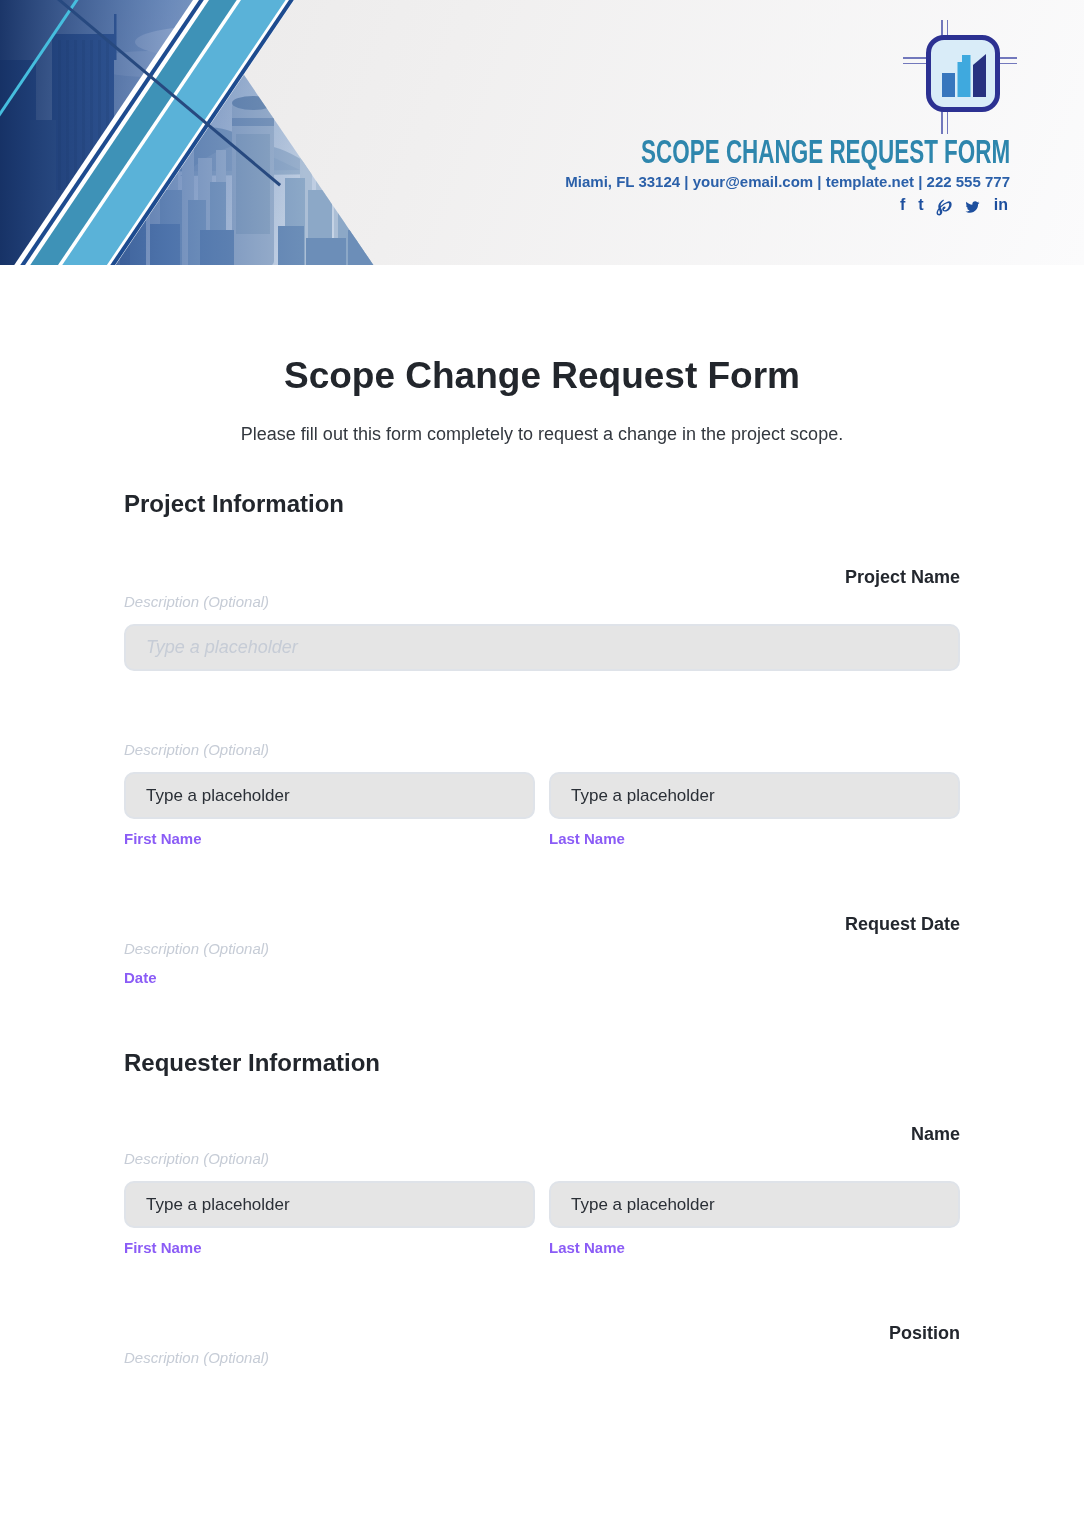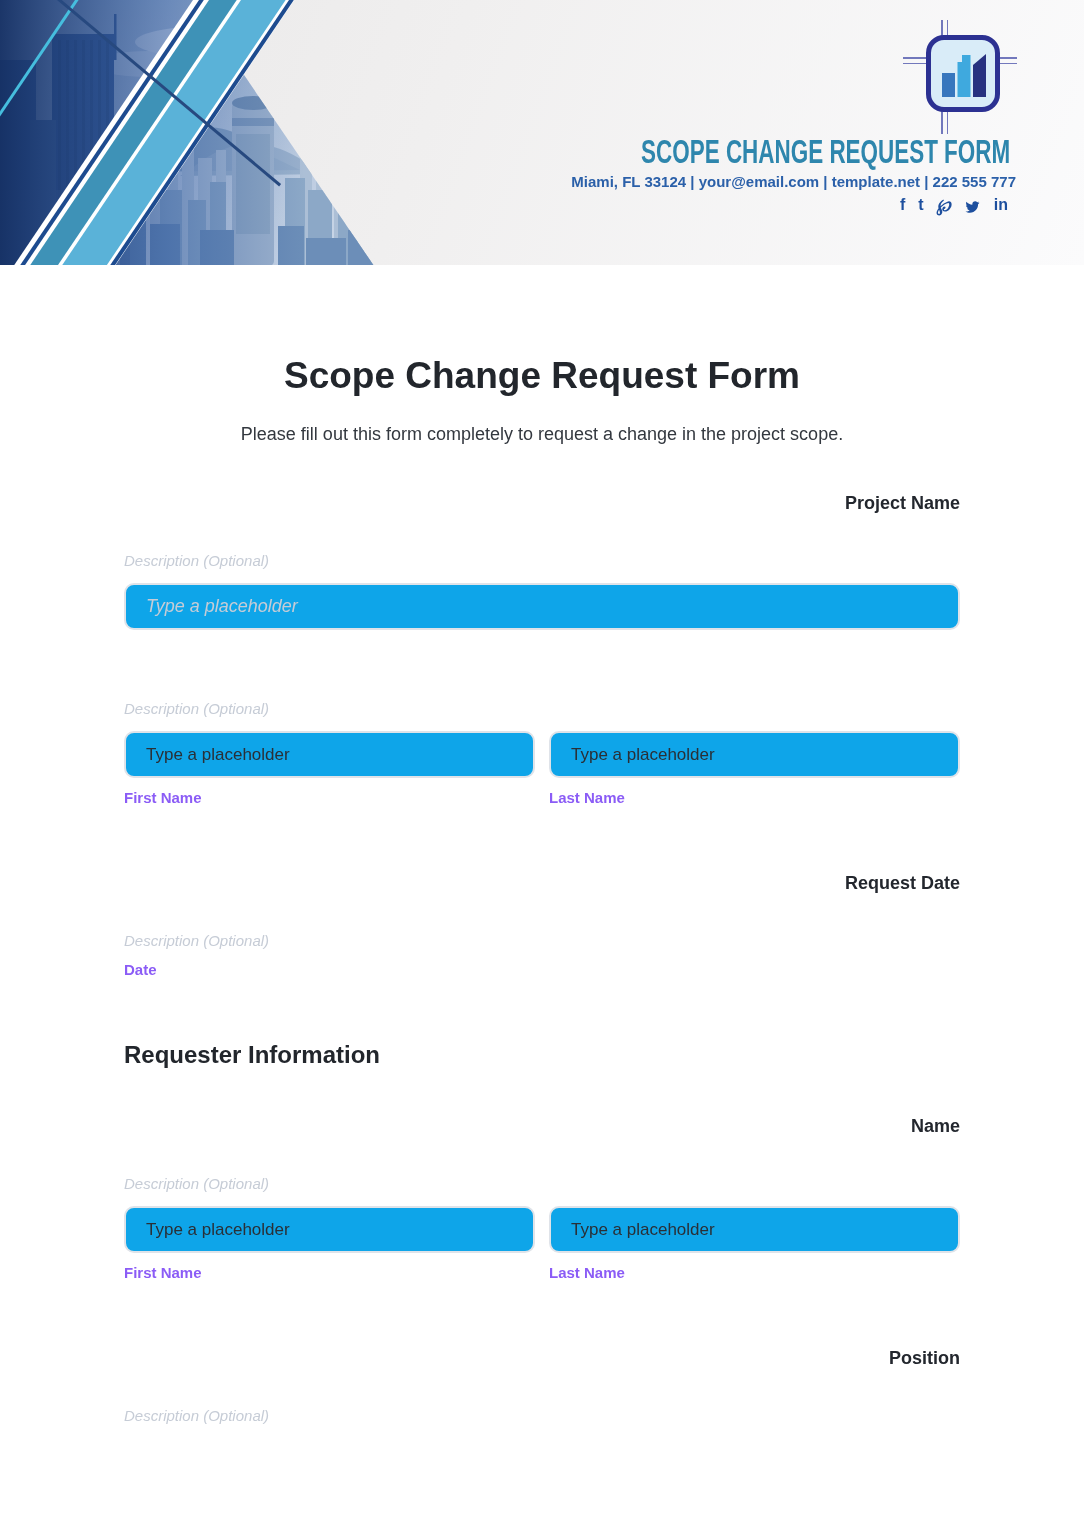--- a/index.html
+++ b/index.html
@@ -46,44 +46,44 @@
   }
   .logo-box svg { display:block; width:64px; height:67px; }
 
   
   .brand-title {
     position:absolute; right:74px; top:132px; white-space:nowrap;
     font-size:34px; font-weight:700; color:#2e86ad; letter-spacing:0;
     transform:scaleX(.66); transform-origin:100% 50%;
   }
   .brand-contact {
-    position:absolute; right:68px; top:173px; white-space:nowrap;
+    position:absolute; right:74px; top:173px; white-space:nowrap;
     font-size:15px; font-weight:600; color:#2b60a9;
   }
   .social-row { position:absolute; right:76px; top:195px; display:flex; gap:13px; align-items:center; height:20px; }
   .social-icon { color:#1d4f9e; font-weight:700; font-size:16px; line-height:20px; }
   .social-icon.pinterest { font-family:"DejaVu Serif", serif; font-style:italic; font-size:17px; font-weight:700; }
   .social-icon svg { display:block; width:17px; height:14px; fill:#1d4f9e; margin-top:3px; }
 
   
   main { padding:0 124px; }
   .form-title { margin:92px 0 0; text-align:center; font-size:37px; line-height:38px; font-weight:700; color:#22262c; }
   .form-subtitle { margin:29px 0 0; text-align:center; font-size:18px; line-height:20px; color:#33383f; }
   .section-heading { margin:45px 0 0; font-size:24px; line-height:29px; font-weight:700; color:#22262c; }
   .section-heading.second { margin-top:61px; }
 
   .field { margin-top:48px; }
   .field.mt69 { margin-top:69px; }
   .field.mt65 { margin-top:65px; }
   .field.mt46 { margin-top:46px; }
   .field-label { font-size:18px; line-height:22px; font-weight:700; color:#23272e;text-align:right; }
-  .field-desc { margin-top:37px; font-size:15px; line-height:19px; font-style:italic; color:#c6ccd6; }
+  .field-desc { margin-top:4px; font-size:15px; line-height:19px; font-style:italic; color:#c6ccd6; }
   .text-input {
     display:block; width:100%; box-sizing:border-box; margin-top:13px; height:47px;
-    border:2px solid #dfe3e9; border-radius:10px; background:#0ea5e9;
+    border:2px solid #dfe3e9; border-radius:10px; background:#e5e5e5;
     padding:0 20px; font-family:"Liberation Sans", sans-serif;
     font-size:17px; color:#2a2f36; outline:none;
   }
   .text-input::placeholder { color:#c6ccd6; font-style:italic; font-size:18px; }
   .input-row { display:flex; gap:14px; margin-top:13px; }
   .input-row .text-input { margin-top:0; flex:1; width:auto; }
   .hint-row { display:flex; gap:14px; margin-top:11px; }
   .hint { flex:1; font-size:15px; line-height:18px; font-weight:600; color:#8b5cf6; }
   .hint.single { flex:none; }
 </style>
@@ -200,20 +200,21 @@
           </svg>
       </span>
       <span class="social-icon">in</span>
     </div>
   </header>
 
   <main>
     <h1 class="form-title">Scope Change Request Form</h1>
     <p class="form-subtitle">Please fill out this form completely to request a change in the project scope.</p>
 
+    <h2 class="section-heading">Project Information</h2>
 
     <div class="field">
       <div class="field-label">Project Name</div>
       <div class="field-desc">Description (Optional)</div>
       <input class="text-input" type="text" placeholder="Type a placeholder" style="">
     </div>
 
     <div class="field mt69">
       <div class="field-desc">Description (Optional)</div>
       <div class="input-row">

